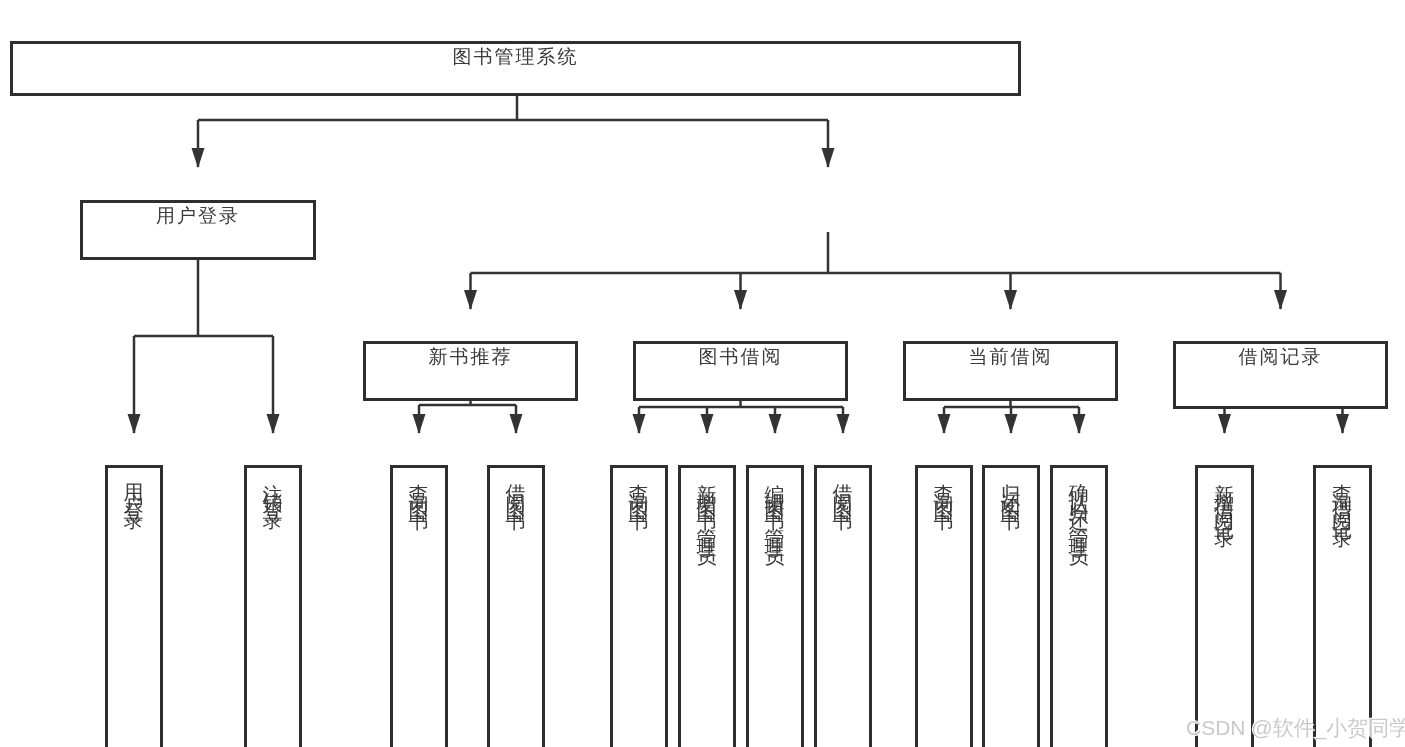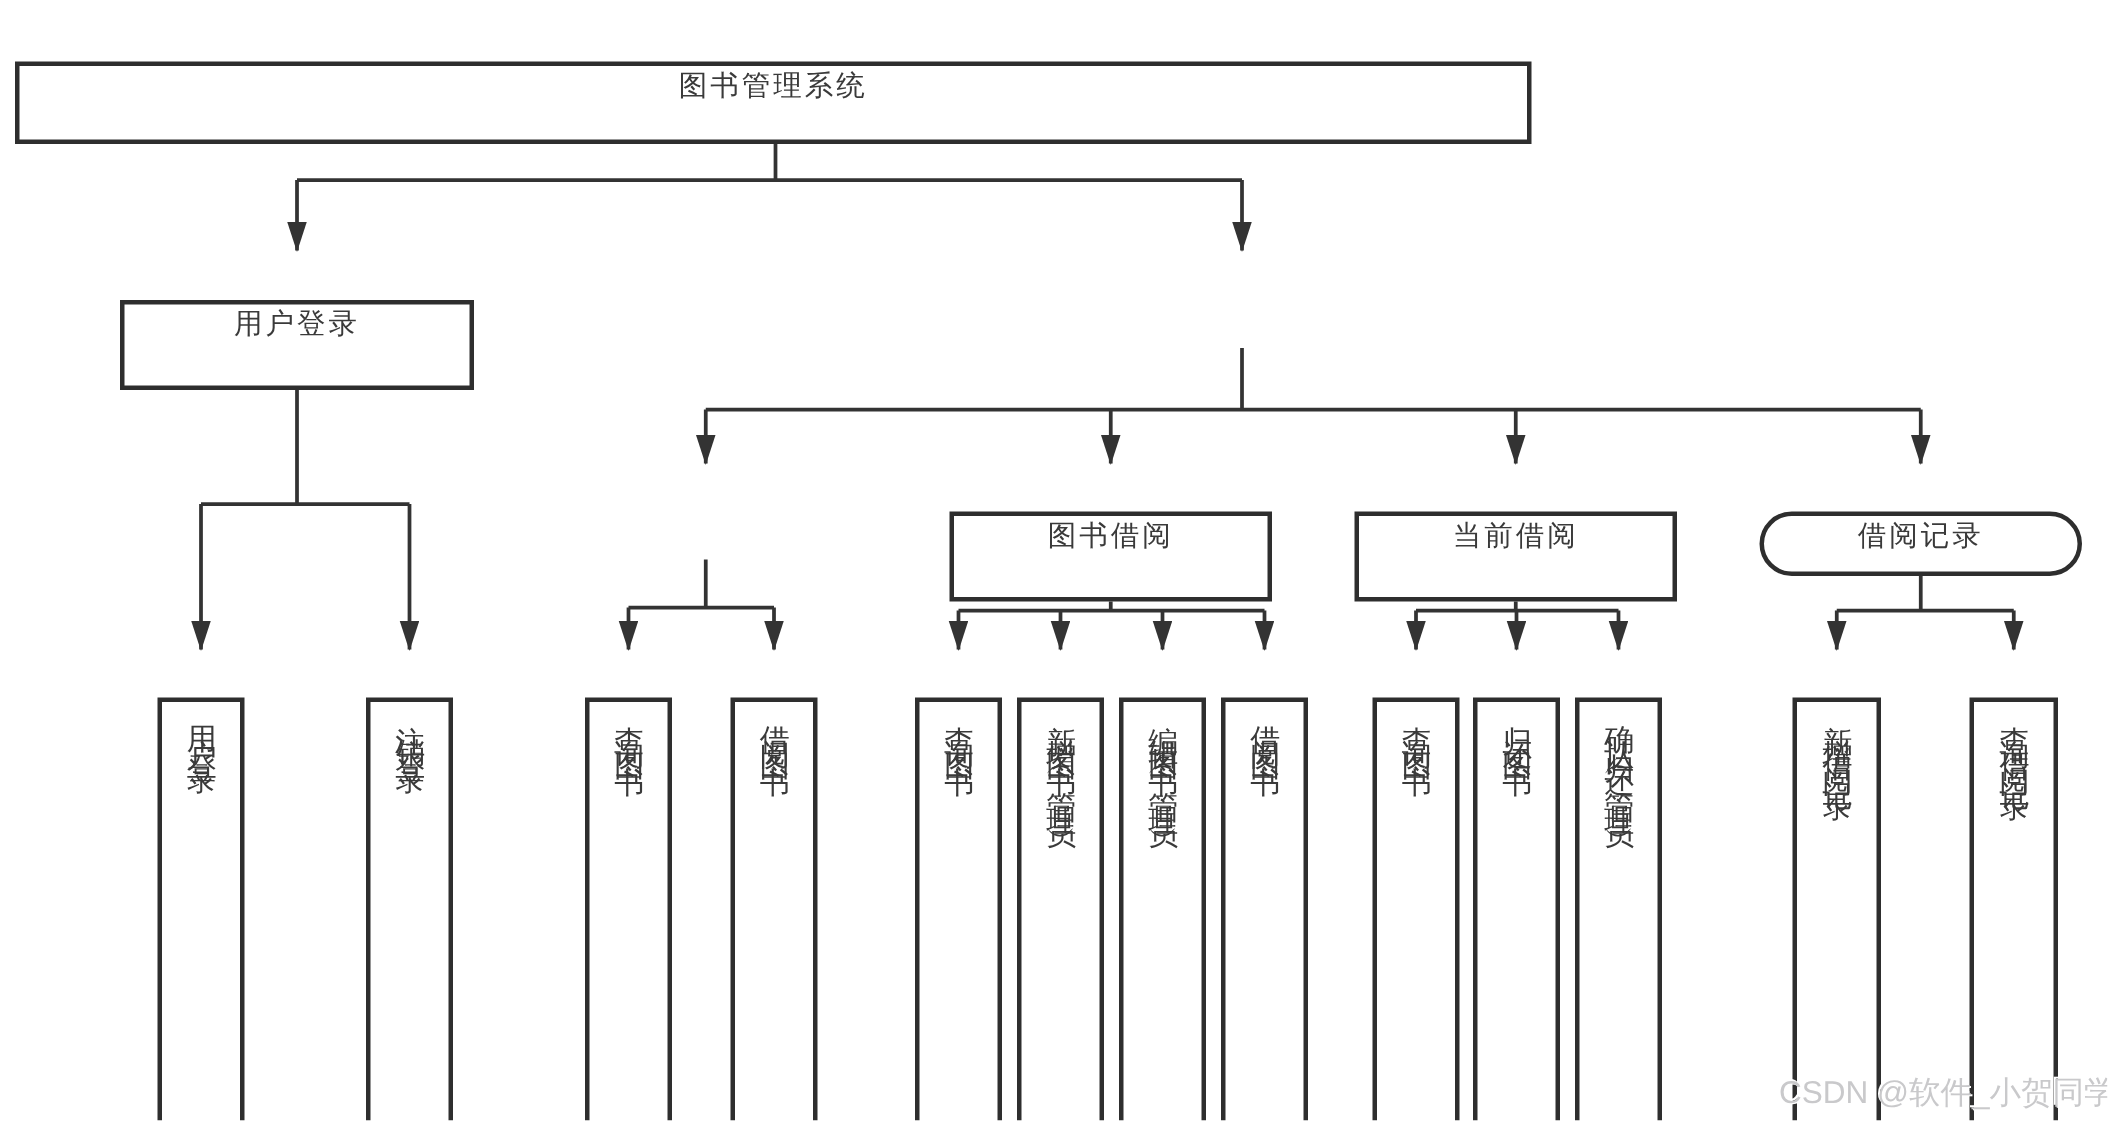--- a/index.html
+++ b/index.html
@@ -111,27 +111,30 @@
   </svg>
 
   <div class="node root-box" style="left:10px; top:13px; width:1011px; height:55px;">
     <span class="lbl">图书管理系统</span>
   </div>
 
   <div class="node h-box" style="left:80px; top:172px; width:236px; height:60px;">
     <span class="lbl">用户登录</span>
   </div>
 
+  <div class="node h-box" style="left:363px; top:313px; width:215px; height:60px;">
+    <span class="lbl">新书推荐</span>
+  </div>
   <div class="node h-box" style="left:903px; top:313px; width:215px; height:60px;">
     <span class="lbl">当前借阅</span>
   </div>
   <div class="node h-box" style="left:633px; top:313px; width:215px; height:60px;">
     <span class="lbl">图书借阅</span>
   </div>
-  <div class="node h-box" style="left:1173px; top:313px; width:215px; height:43px;border-radius:23px;">
+  <div class="node h-box" style="left:1173px; top:313px; width:215px; height:68px;">
     <span class="lbl">借阅记录</span>
   </div>
 
   <div class="node leaf" style="left:105px; width:58px;">
     <span class="lbl">用户登录</span>
   </div>
   <div class="node leaf" style="left:244px; width:58px;">
     <span class="lbl">注销登录</span>
   </div>
   <div class="node leaf" style="left:390px; width:58px;">

